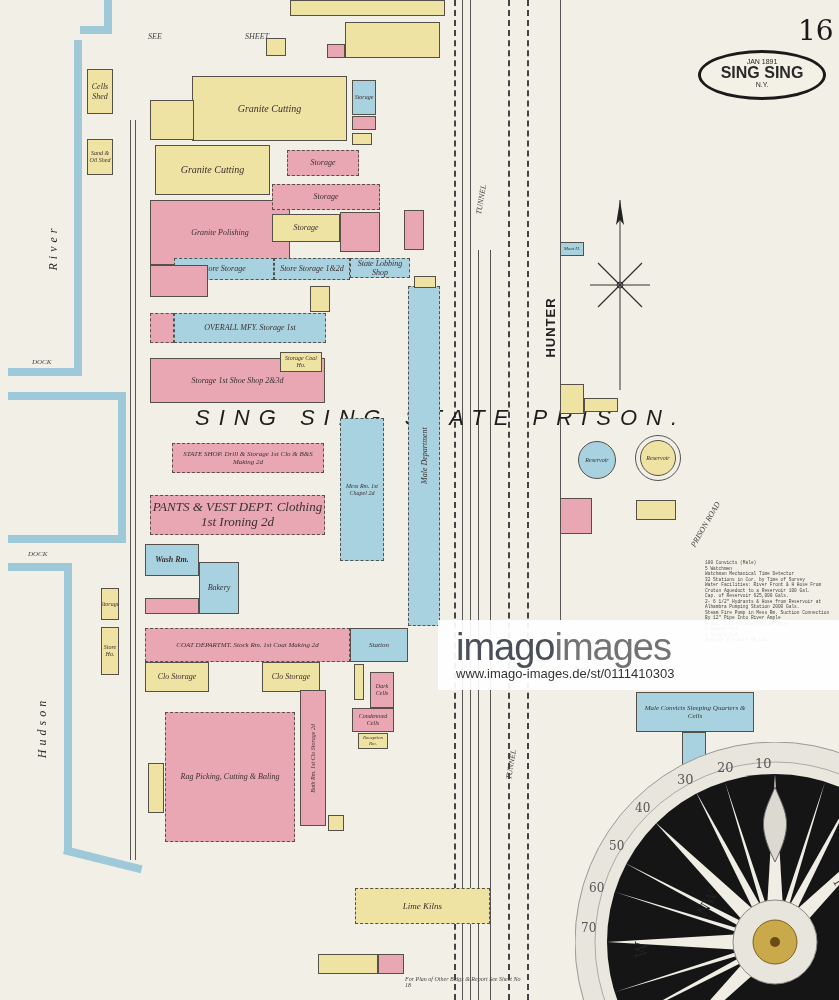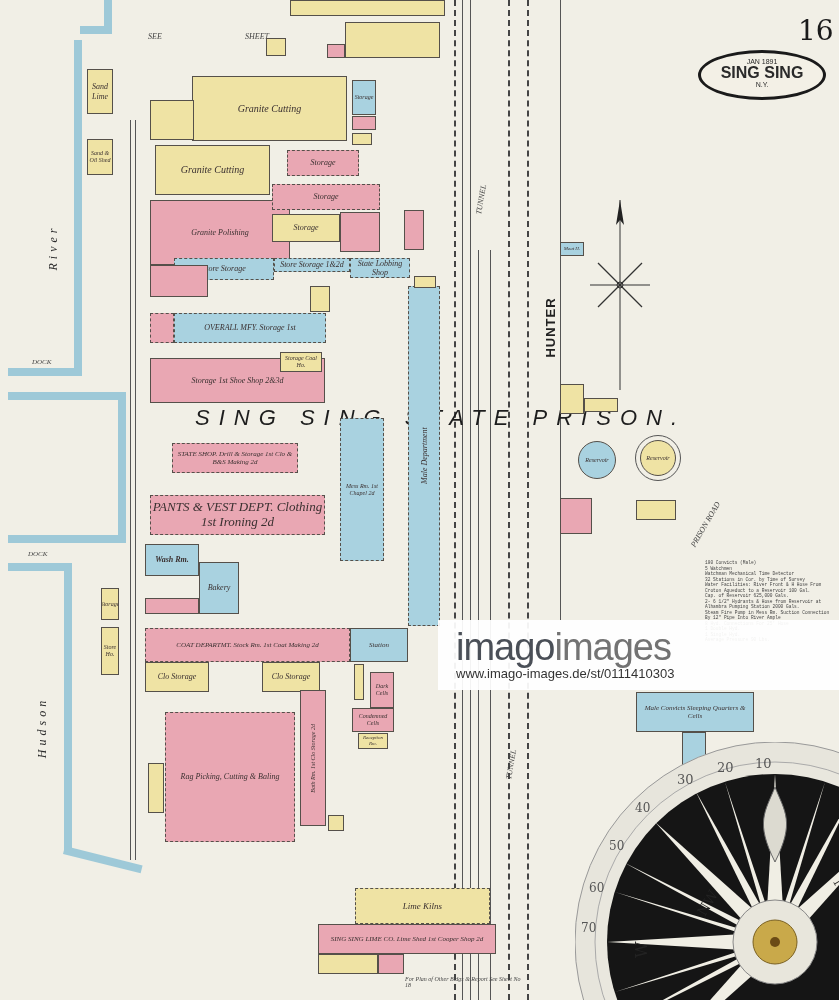--- a/index.html
+++ b/index.html
@@ -103,51 +103,51 @@
       <span>Storage</span>
     </div>
   <div class="bldg y" style="left:272px;top:214px;width:68px;height:28px;">
       <span>Storage</span>
     </div>
   <div class="bldg p" style="left:340px;top:212px;width:40px;height:40px;"></div>
   <div class="bldg p" style="left:404px;top:210px;width:20px;height:40px;"></div>
   <div class="bldg b dashed" style="left:174px;top:258px;width:100px;height:22px;">
       <span>Store Storage</span>
     </div>
-  <div class="bldg b dashed" style="left:274px;top:258px;width:76px;height:14px;">
+  <div class="bldg b dashed" style="left:274px;top:258px;width:76px;height:22px;">
       <span>Store Storage 1&amp;2d</span>
     </div>
   <div class="bldg b dashed" style="left:350px;top:258px;width:60px;height:20px;">
       <span>State Lobbing Shop</span>
     </div>
   <div class="bldg p" style="left:150px;top:265px;width:58px;height:32px;"></div>
 
   <div class="bldg y" style="left:87px;top:69px;width:26px;height:45px;">
-      <span>Sand Lime</span>
+      <span>Cells Shed</span>
     </div>
   <div class="bldg y" style="left:87px;top:139px;width:26px;height:36px;font-size:6px;">
       <span>Sand &amp; Oil Shed</span>
     </div>
 
   <div class="bldg p dashed" style="left:150px;top:313px;width:24px;height:30px;"></div>
   <div class="bldg b dashed" style="left:174px;top:313px;width:152px;height:30px;">
       <span>OVERALL MFY. Storage 1st</span>
     </div>
   <div class="bldg y" style="left:310px;top:286px;width:20px;height:26px;"></div>
 
   <div class="bldg p" style="left:150px;top:358px;width:175px;height:45px;">
       <span>Storage 1st Shoe Shop 2&amp;3d</span>
     </div>
   <div class="bldg y" style="left:280px;top:352px;width:42px;height:20px;font-size:6px;">
       <span>Storage Coal Ho.</span>
     </div>
 
   <span class="lbl big" style="left:195px;top:405px;">SING SING STATE PRISON.</span>
 
-  <div class="bldg p dashed" style="left:172px;top:443px;width:126px;height:30px;font-size:7px;">
+  <div class="bldg p dashed" style="left:172px;top:443px;width:152px;height:30px;font-size:7px;">
       <span>STATE SHOP. Drill &amp; Storage 1st Clo &amp; B&amp;S Making 2d</span>
     </div>
   <div class="bldg p dashed" style="left:150px;top:495px;width:175px;height:40px;font-size:13px;">
       <span>PANTS &amp; VEST DEPT. Clothing 1st Ironing 2d</span>
     </div>
 
   <div class="bldg b dashed" style="left:340px;top:418px;width:44px;height:143px;font-size:6px;">
       <span>Mess Rm. 1st Chapel 2d</span>
     </div>
   <div class="bldg b dashed" style="left:408px;top:286px;width:32px;height:340px;font-size:8px;">
@@ -216,23 +216,20 @@
       <span>Meat H.</span>
     </div>
 
   <div class="bldg b" style="left:636px;top:692px;width:118px;height:40px;font-size:7px;">
       <span>Male Convicts Sleeping Quarters &amp; Cells</span>
     </div>
   <div class="bldg b" style="left:682px;top:732px;width:24px;height:36px;"></div>
 
   <div class="bldg y dashed" style="left:355px;top:888px;width:135px;height:36px;font-size:9px;">
       <span>Lime Kilns</span>
-    </div>
-  <div class="bldg p" style="left:318px;top:924px;width:178px;height:30px;font-size:7px;">
-      <span>SING SING LIME CO. Lime Shed 1st Cooper Shop 2d</span>
     </div>
   <div class="bldg y" style="left:318px;top:954px;width:60px;height:20px;"></div>
   <div class="bldg p" style="left:378px;top:954px;width:26px;height:20px;"></div>
 
   <span class="lbl small" style="left:405px;top:976px;font-size:6px;white-space:normal;width:120px;">For Plan of Other Bldgs &amp; Report See Sheet No 18</span>
 
   <div class="notes">180 Convicts (Male)
 5 Watchmen
 Watchman Mechanical Time Detector
 32 Stations in Cor. by Time of Survey

